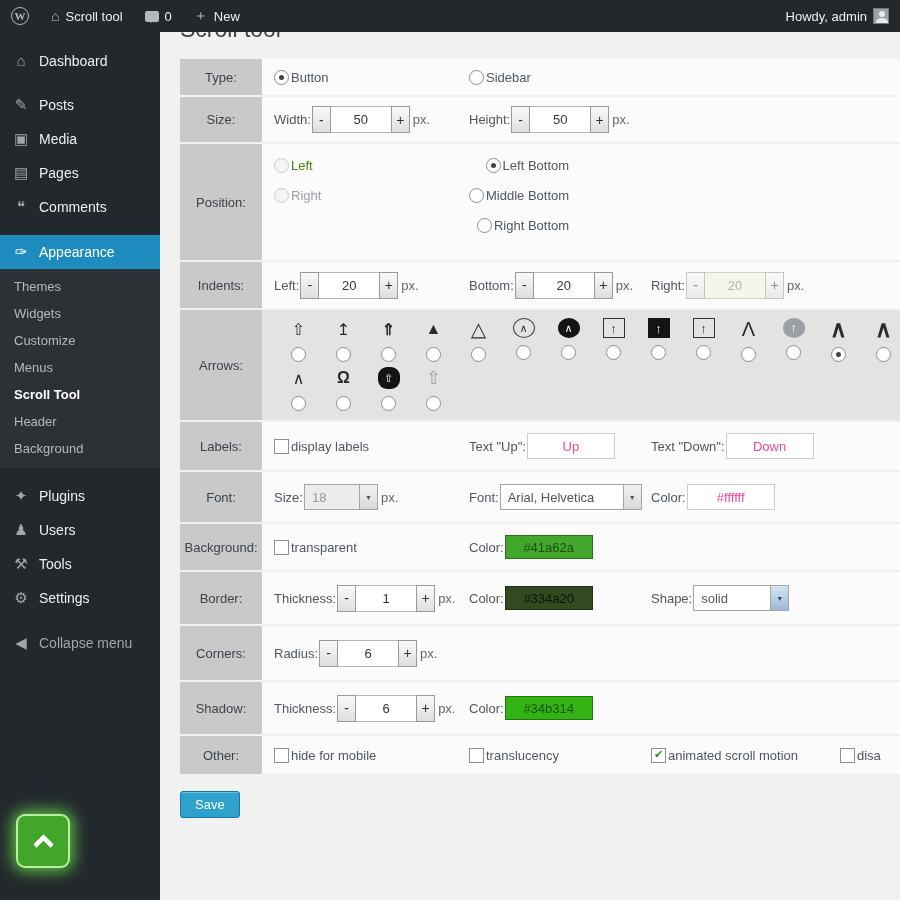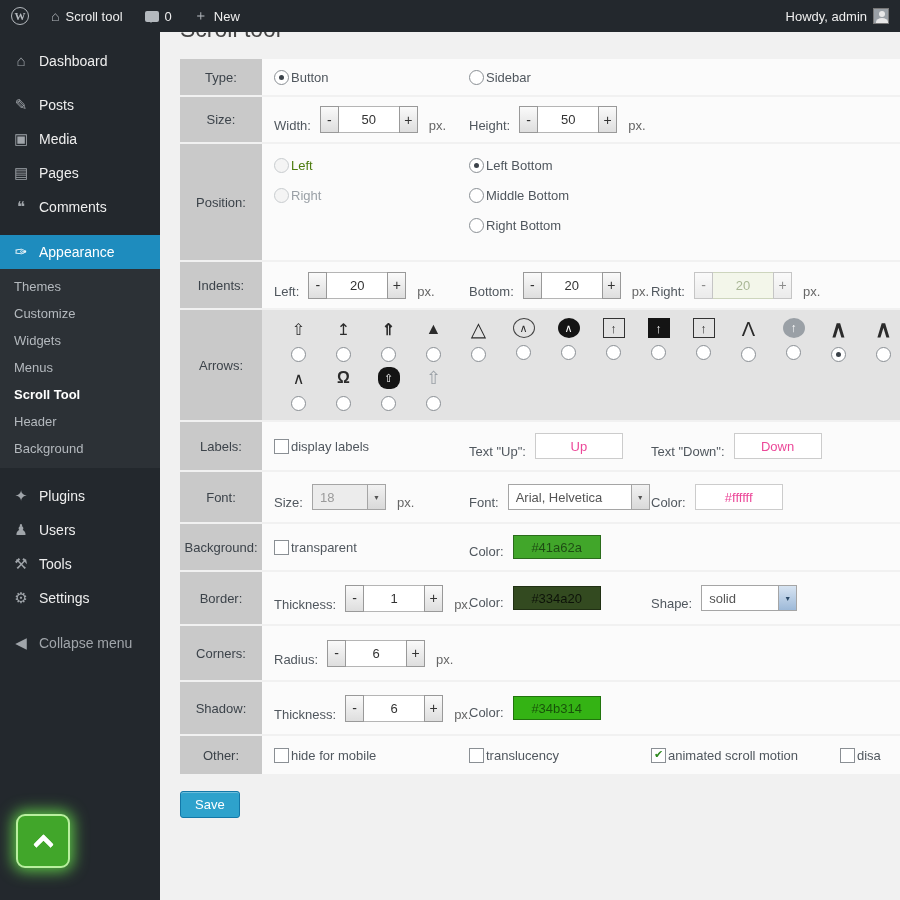--- a/index.html
+++ b/index.html
@@ -35,21 +35,21 @@
 .preview-btn{position:absolute;left:16px;top:782px;width:54px;height:54px;border:2px solid #b9ef9f;border-radius:9px;box-shadow:0 0 15px 3px rgba(105,230,75,.85);display:flex;align-items:center;justify-content:center;cursor:pointer}
 .chev{width:15px;height:15px;border-left:5px solid #fff;border-top:5px solid #fff;transform:rotate(45deg);margin-top:7px;border-radius:2px}
 
 
 .content{margin-left:160px;padding:16px 0 0 20px;width:740px}
 h1{font-size:23px;font-weight:400;color:#444;margin-bottom:16px}
 .settings-table{width:720px}
 .row{display:flex;margin-bottom:2px}
 .row-label{width:82px;background:#c9c9c9;color:#3c434a;display:flex;align-items:center;justify-content:center;font-size:13px;flex-shrink:0;text-align:center}
 .row-content{flex:1;background:#fbfbfb;display:flex;align-items:center;padding:6px 0 6px 12px;overflow:hidden;min-height:36px}
-.col{display:flex;align-items:flex-end;gap:9px;flex-shrink:0}
+.col{display:flex;align-items:center;gap:1px;flex-shrink:0}
 .w1{width:195px}.w2{width:182px}.w3{width:189px}
 .opt{display:inline-flex;align-items:center;gap:2px;color:#50575e;cursor:pointer}
 .stack{display:flex;flex-direction:column;gap:15px;align-items:flex-start}
 .lab{color:#50575e}
 .unit{color:#666;margin-left:2px}
 
 
 .radio{width:15px;height:15px;border:1px solid #8a8f94;border-radius:50%;background:#fff;display:inline-block;position:relative;flex-shrink:0;cursor:pointer}
 .radio.checked::after{content:"";position:absolute;left:4px;top:4px;width:5px;height:5px;border-radius:50%;background:#3c434a}
 .radio.disabled{border-color:#c8cccf;background:#f4f4f4}
@@ -152,22 +152,22 @@
     <span class="mi-icon">❝</span>
     <span>Comments</span>
   </div>
   <div class="sep"></div>
   <div class="menu-item active">
     <span class="mi-icon">✑</span>
     <span>Appearance</span>
   </div>
   <div class="submenu">
     <div class="submenu-item">Themes</div>
+    <div class="submenu-item">Widgets</div>
     <div class="submenu-item">Customize</div>
-    <div class="submenu-item">Widgets</div>
     <div class="submenu-item">Menus</div>
     <div class="submenu-item current">Scroll Tool</div>
     <div class="submenu-item">Header</div>
     <div class="submenu-item">Background</div>
   </div>
   <div class="sep"></div>
   <div class="menu-item">
     <span class="mi-icon">✦</span>
     <span>Plugins</span>
   </div>
@@ -243,21 +243,21 @@
         <span class="stack col w1" style="align-items:flex-start">
           <span class="opt">
             <span class="radio disabled"></span>
             <span style="color:#4d7c0f">Left</span>
           </span>
           <span class="opt">
             <span class="radio disabled"></span>
             <span style="color:#9aa0a6">Right</span>
           </span>
         </span>
-        <span class="stack" style="align-items:flex-start">
+        <span class="stack" style="align-items:flex-end">
           <span class="opt">
             <span class="radio checked"></span>
             <span>Left Bottom</span>
           </span>
           <span class="opt">
             <span class="radio"></span>
             <span>Middle Bottom</span>
           </span>
           <span class="opt">
             <span class="radio"></span>

